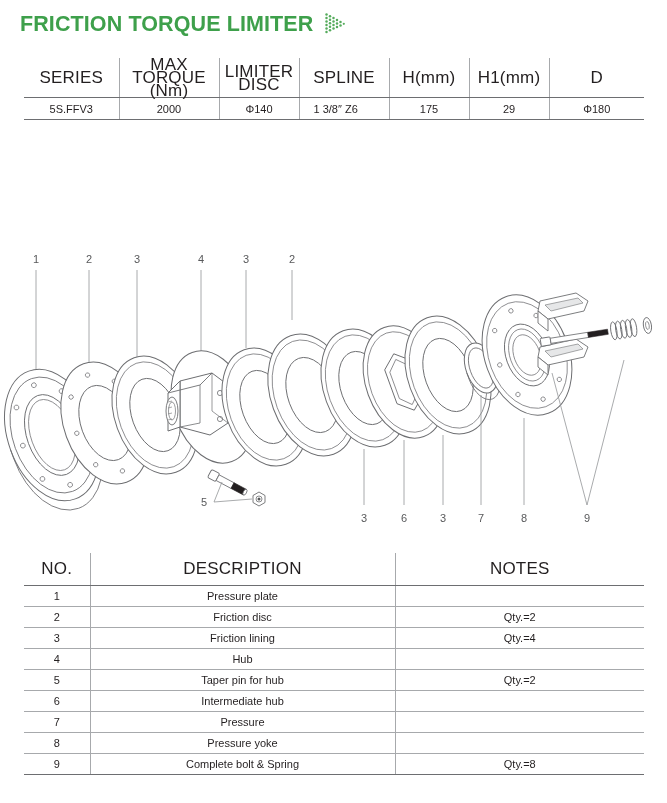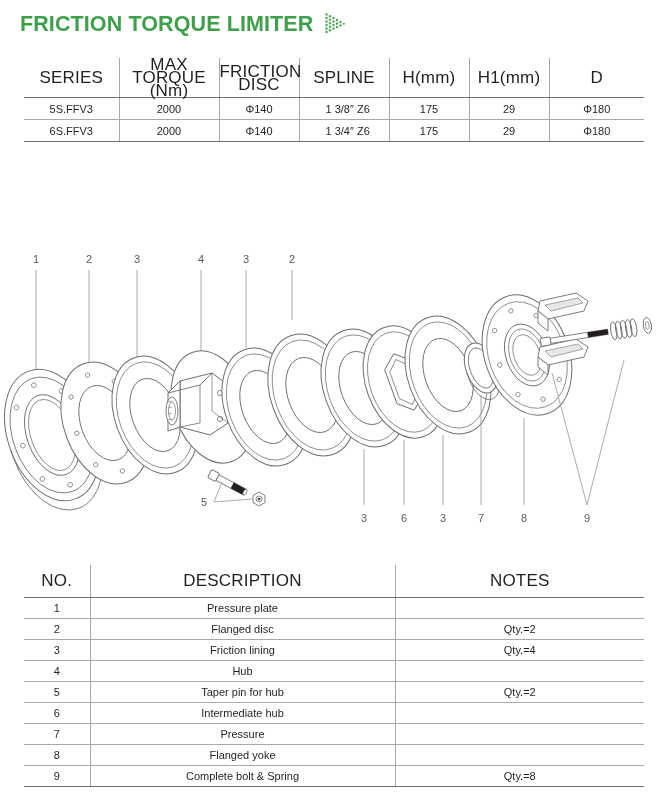--- a/index.html
+++ b/index.html
@@ -76,27 +76,27 @@
   }
   #spec-table th:last-child { border-right: none; }
   #spec-table td {
     height: 21px;
     font-size: 11px;
     border-right: 1px solid #a7a9ac;
     border-bottom: 1px solid #a7a9ac;
   }
   #spec-table td:last-child { border-right: none; margin-left: 16px; }
   #spec-table tr:last-child td { border-bottom: 1px solid #6d6e71; }
-  #spec-table .cell-spline { text-align: left; padding-left: 26px; }
+  #spec-table .cell-spline { text-align: left; padding-left: 14px; }
   .hdr-2line { display: block; }
 
   
   #parts-table {
     left: 24px;
-    top: 565px;
+    top: 553px;
     width: 620px;
   }
   #parts-table th {
     height: 32px;
     border-right: 1px solid #a7a9ac;
     border-bottom: 1px solid #6d6e71;
   }
   #parts-table th:last-child { border-right: none; }
   #parts-table td {
     height: 20px;
@@ -169,21 +169,21 @@
   <thead>
     <tr>
       <th>
         <span class="hdr-2line">SERIES</span>
       </th>
       <th>
         <span class="hdr-2line">MAX TORQUE</span>
         <span class="hdr-2line">(Nm)</span>
       </th>
       <th>
-        <span class="hdr-2line">FRICTION</span>
+        <span class="hdr-2line">LIMITER</span>
         <span class="hdr-2line">DISC</span>
       </th>
       <th>
         <span class="hdr-2line">SPLINE</span>
       </th>
       <th>
         <span class="hdr-2line">H(mm)</span>
       </th>
       <th>
         <span class="hdr-2line">H1(mm)</span>
@@ -192,29 +192,20 @@
         <span class="hdr-2line">D</span>
       </th>
     </tr>
   </thead>
   <tbody>
     <tr>
       <td>5S.FFV3</td>
       <td>2000</td>
       <td>Φ140</td>
       <td class="cell-spline">1 3/8″  Z6</td>
-      <td>175</td>
-      <td>29</td>
-      <td>Φ180</td>
-    </tr>
-    <tr>
-      <td>6S.FFV3</td>
-      <td>2000</td>
-      <td>Φ140</td>
-      <td class="cell-spline">1 3/4″  Z6</td>
       <td>175</td>
       <td>29</td>
       <td>Φ180</td>
     </tr>
   </tbody>
 </table>
 
 <div id="diagram">
 <svg width="667" height="315" viewBox="0 0 667 315" aria-hidden="true">
   <defs>
@@ -440,21 +431,21 @@
     </tr>
   </thead>
   <tbody>
     <tr>
       <td>1</td>
       <td>Pressure plate</td>
       <td></td>
     </tr>
     <tr>
       <td>2</td>
-      <td>Flanged disc</td>
+      <td>Friction disc</td>
       <td>Qty.=2</td>
     </tr>
     <tr>
       <td>3</td>
       <td>Friction lining</td>
       <td>Qty.=4</td>
     </tr>
     <tr>
       <td>4</td>
       <td>Hub</td>
@@ -470,21 +461,21 @@
       <td>Intermediate hub</td>
       <td></td>
     </tr>
     <tr>
       <td>7</td>
       <td>Pressure</td>
       <td></td>
     </tr>
     <tr>
       <td>8</td>
-      <td>Flanged yoke</td>
+      <td>Pressure yoke</td>
       <td></td>
     </tr>
     <tr>
       <td>9</td>
       <td>Complete bolt &amp; Spring</td>
       <td>Qty.=8</td>
     </tr>
   </tbody>
 </table>
 

